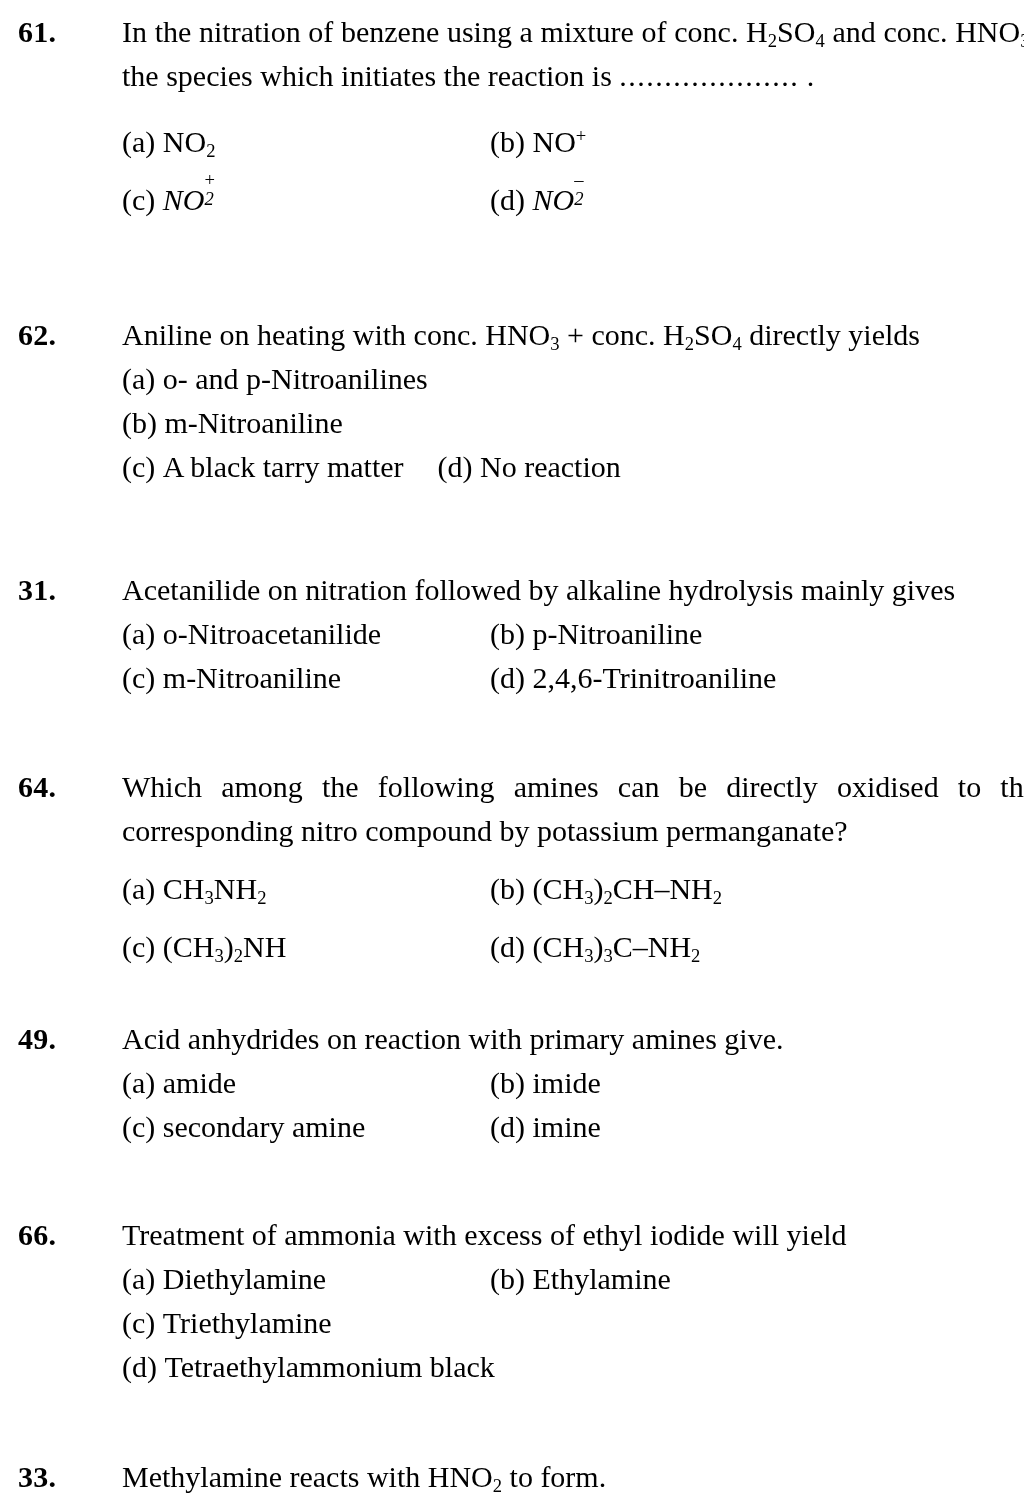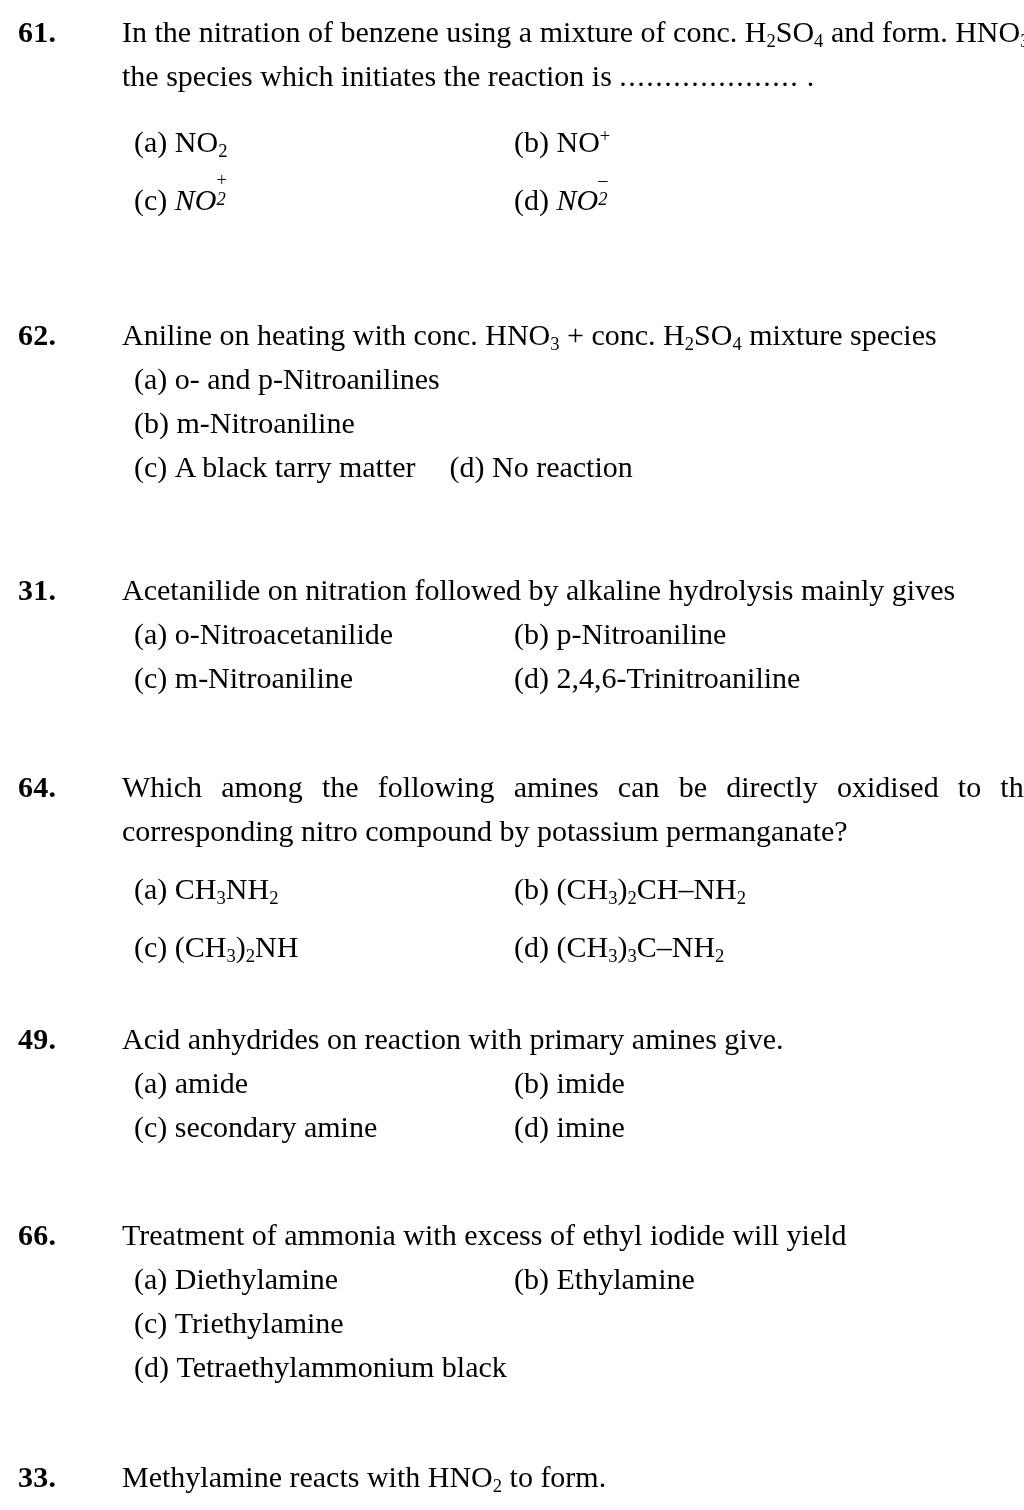--- a/index.html
+++ b/index.html
@@ -60,21 +60,20 @@
     line-height: 44px;
   }
   .optrow {
     display: block;
     position: relative;
     white-space: nowrap;
   }
   .opt {
     display: inline-block;
     vertical-align: top;
-    margin-left: 12px;
   }
   
   .opt.col1 {
     width: 368px; 
   }
   
   .opt.inlinegap {
     margin-left: 34px;
   }
   .opt.col2 {
@@ -145,40 +144,40 @@
   .gap-sm { height: 14px; }
   .gap-md { height: 22px; }
 </style>
 </head>
 <body>
 
 <div class="page">
 
   <div class="q" id="q61">
     <div class="qnum">61.</div>
-    <div class="qtext"><span>In the nitration of benzene using a mixture of conc. H</span><sub>2</sub><span>SO</span><sub>4</sub><span> and form. HNO</span><sub>3</sub><span>, the species which initiates the reaction is </span><span class="dots">....................</span><span> .</span></div>
+    <div class="qtext"><span>In the nitration of benzene using a mixture of conc. H</span><sub>2</sub><span>SO</span><sub>4</sub><span> and conc. HNO</span><sub>3</sub><span>, the species which initiates the reaction is </span><span class="dots">....................</span><span> .</span></div>
 
     <div class="gap-md"></div>
 
     <div class="opts">
       <div class="optrow">
         <span class="opt col1"><span class="lab">(a)</span>&nbsp;<span>NO</span><sub>2</sub></span><span class="opt col2"><span class="lab">(b)</span>&nbsp;<span>NO</span><sup>+</sup></span>
       </div>
 
       <div class="gap-sm"></div>
 
       <div class="optrow">
         <span class="opt col1"><span class="lab">(c)</span>&nbsp;<span class="ital">NO</span><span class="supsub"><span class="s-up">+</span><span class="s-dn ital">2</span></span></span><span class="opt col2"><span class="lab">(d)</span>&nbsp;<span class="ital">NO</span><span class="supsub"><span class="s-up">–</span><span class="s-dn ital">2</span></span></span>
       </div>
     </div>
   </div>
 
   <div class="q" id="q62">
     <div class="qnum">62.</div>
-    <div class="qtext"><span>Aniline on heating with conc. HNO</span><sub>3</sub><span> + conc. H</span><sub>2</sub><span>SO</span><sub>4</sub><span> mixture species</span></div>
+    <div class="qtext"><span>Aniline on heating with conc. HNO</span><sub>3</sub><span> + conc. H</span><sub>2</sub><span>SO</span><sub>4</sub><span> directly yields</span></div>
 
     <div class="opts">
       <div class="optrow">
         <span class="opt solo"><span class="lab">(a)</span>&nbsp;<span>o- and p-Nitroanilines</span></span>
       </div>
       <div class="optrow">
         <span class="opt solo"><span class="lab">(b)</span>&nbsp;<span>m-Nitroaniline</span></span>
       </div>
       <div class="optrow">
         <span class="opt solo"><span class="lab">(c)</span>&nbsp;<span>A black tarry matter</span></span><span class="opt inlinegap"><span class="lab">(d)</span>&nbsp;<span>No reaction</span></span>

